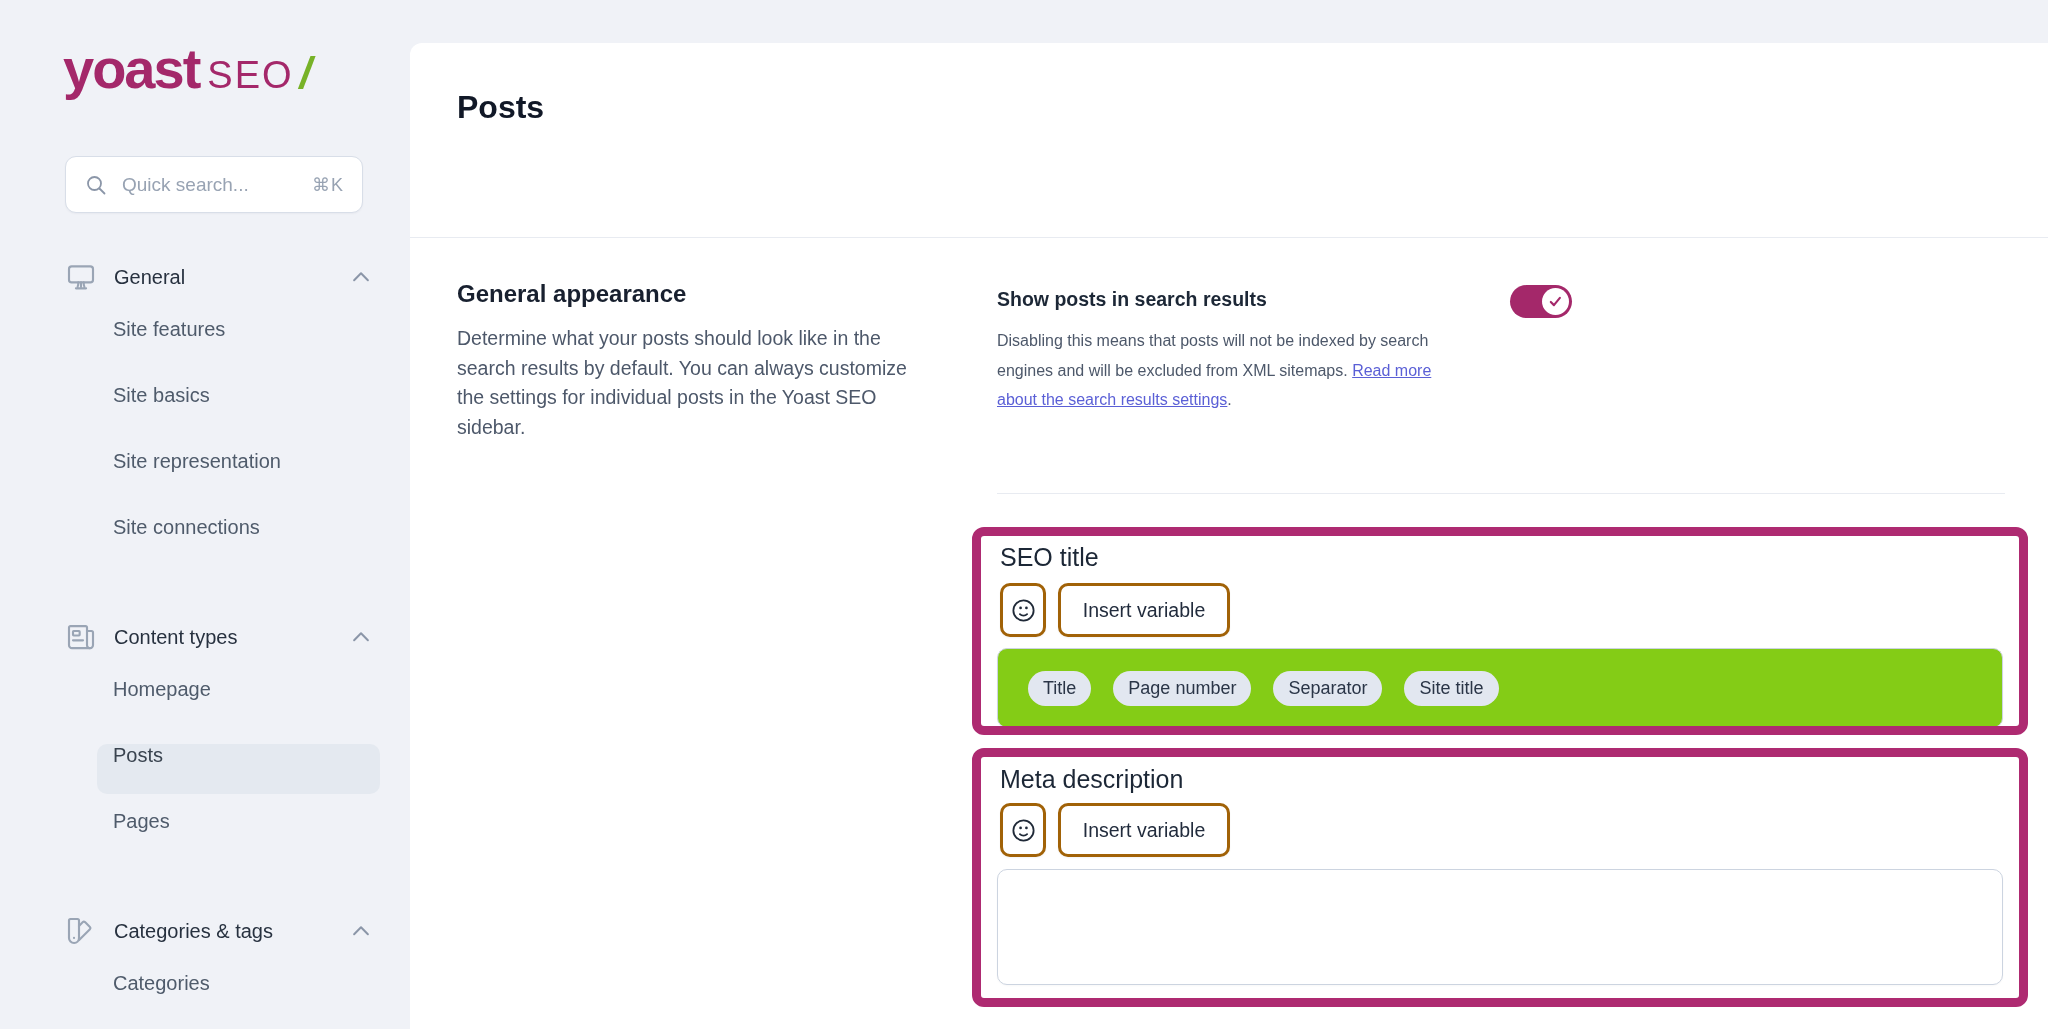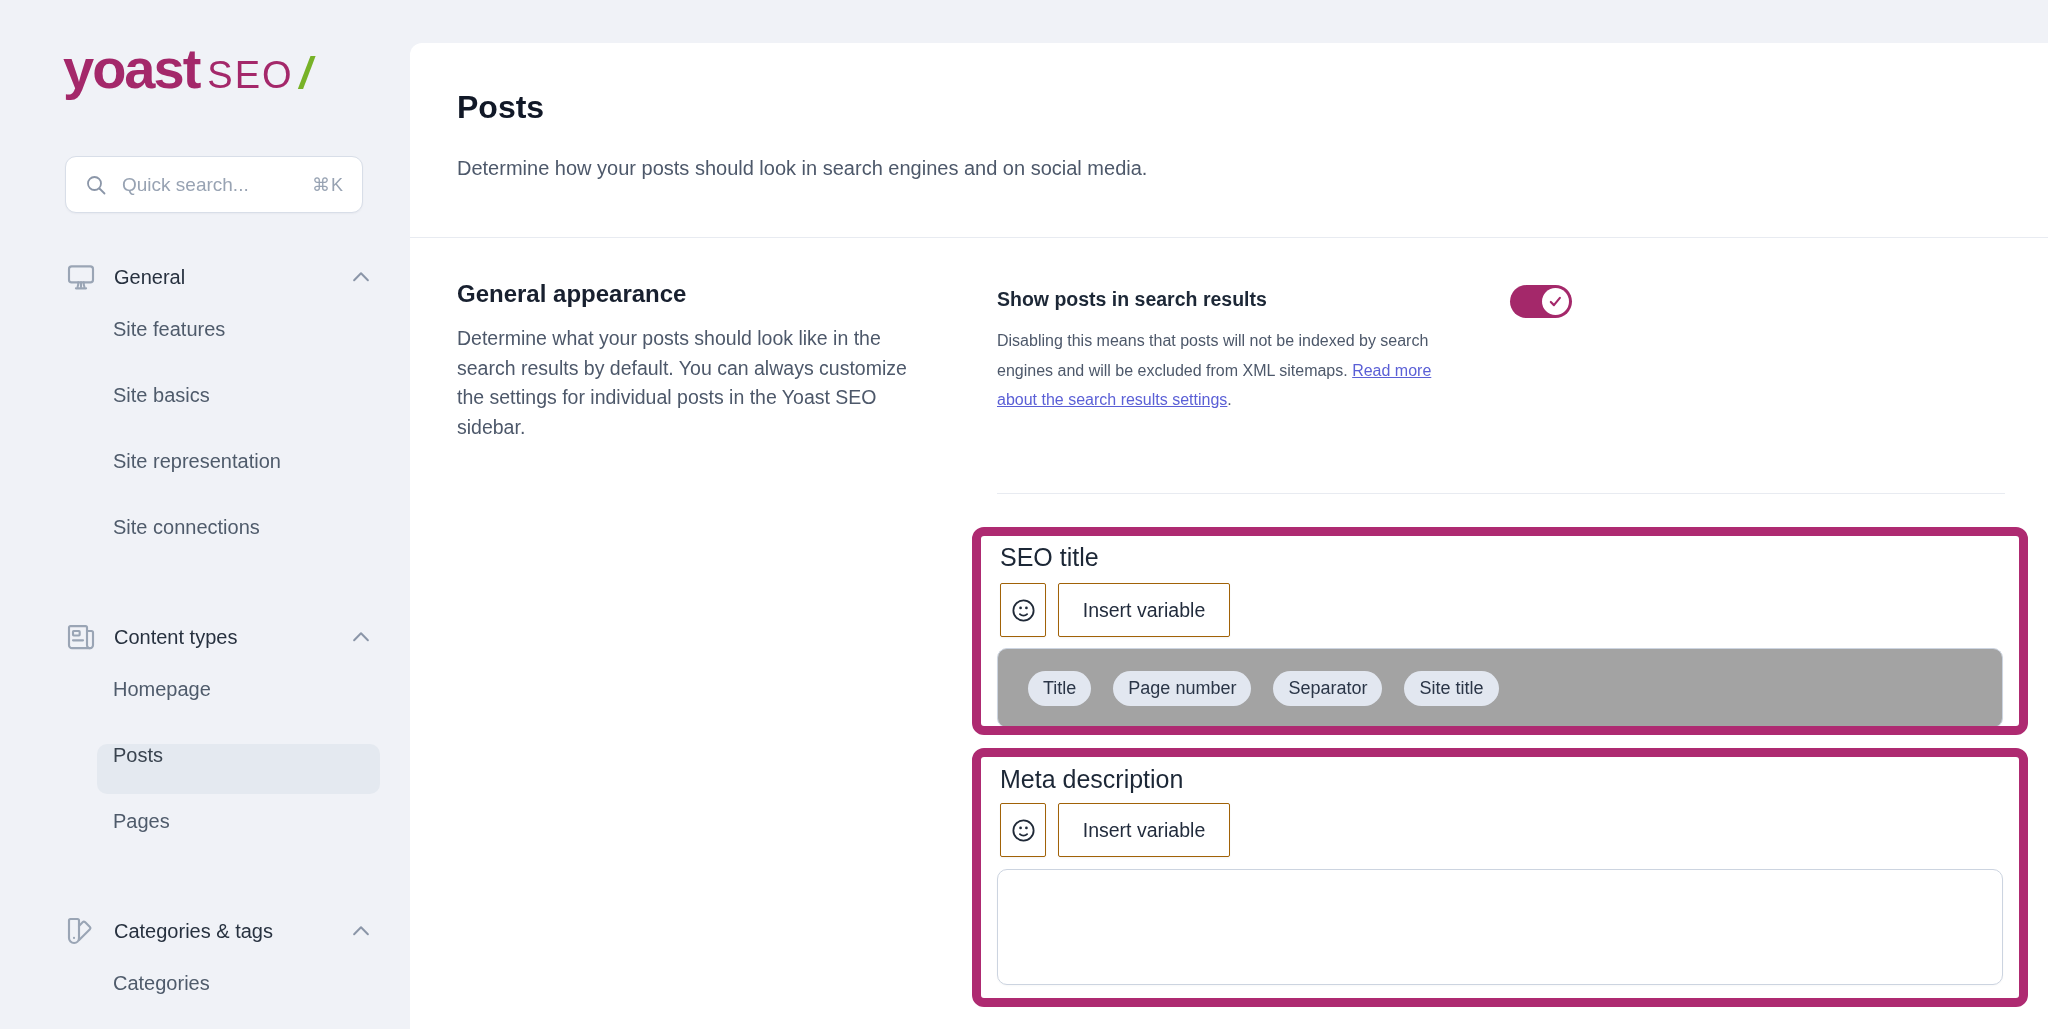--- a/index.html
+++ b/index.html
@@ -69,31 +69,31 @@
     border-radius:50%; display:flex; align-items:center; justify-content:center;
   }
   .toggle .knob svg { width:15px; height:15px; color:#a4286a; }
 
   .toggle-help { position:absolute; left:587px; top:283px; width:472px; font-size:16px; line-height:29.5px; color:#4d586a; }
   .toggle-help a { color:#5a5fd6; text-decoration:underline; cursor:pointer; }
   .hr-col { position:absolute; left:587px; top:450px; width:1008px; height:1px; background:#e8ebf1; }
 
   .field-label { position:absolute; font-size:25px; font-weight:500; color:#1c2736; }
   .btn {
-    position:absolute; height:54px; background:#fff; border:1px solid #a16207; border-radius:2px;
+    position:absolute; height:54px; background:#fff; border:3px solid #a16207; border-radius:10px;
     display:flex; align-items:center; justify-content:center; cursor:pointer;
     box-shadow:0 1px 2px rgba(16,24,40,.05); font-size:19.5px; color:#222c3d;
   }
   .btn-emoji { width:46px; }
   .btn-emoji svg { width:27px; height:27px; color:#1f2937; }
   .btn-insert { width:172px; }
 
   .var-field {
     position:absolute; left:587px; width:1006px; height:80px;
-    background:#a3a3a3; border:1px solid #ccd4e0; border-radius:10px;
+    background:#84cc16; border:1px solid #ccd4e0; border-radius:10px;
     display:flex; align-items:center; padding-left:30px; gap:22px; cursor:text;
     box-shadow:0 1px 2px rgba(16,24,40,.03);
   }
   .pill {
     background:#e2e7f0; color:#2a3547; font-size:18px; border-radius:999px;
     padding:7px 15px; white-space:nowrap; cursor:pointer;
   }
   .meta-textarea {
     position:absolute; left:587px; top:826px; width:1006px; height:116px;
     background:#fff; border:1px solid #ccd4e0; border-radius:10px; resize:none;
@@ -193,21 +193,20 @@
           </svg>
       </div>
       <div class="nav-item">
           <span>Categories</span>
         </div>
     </div>
   </div>
 
   <div class="card">
     <div class="page-title">Posts</div>
-    <div class="page-desc">Determine how your posts should look in search engines and on social media.</div>
     <div class="hr-full"></div>
 
     <div class="sec-title">General appearance</div>
     <div class="sec-desc">Determine what your posts should look like in the search results by default. You can always customize the settings for individual posts in the Yoast SEO sidebar.</div>
 
     <div class="toggle-label">Show posts in search results</div>
     <div class="toggle" role="switch" aria-checked="true">
       <div class="knob">
         <svg viewBox="0 0 24 24" fill="none" stroke="currentColor" stroke-width="3.4" stroke-linecap="round" stroke-linejoin="round">
             <path d="M4.5 12.8l5 5 9.5-11.5"></path>

